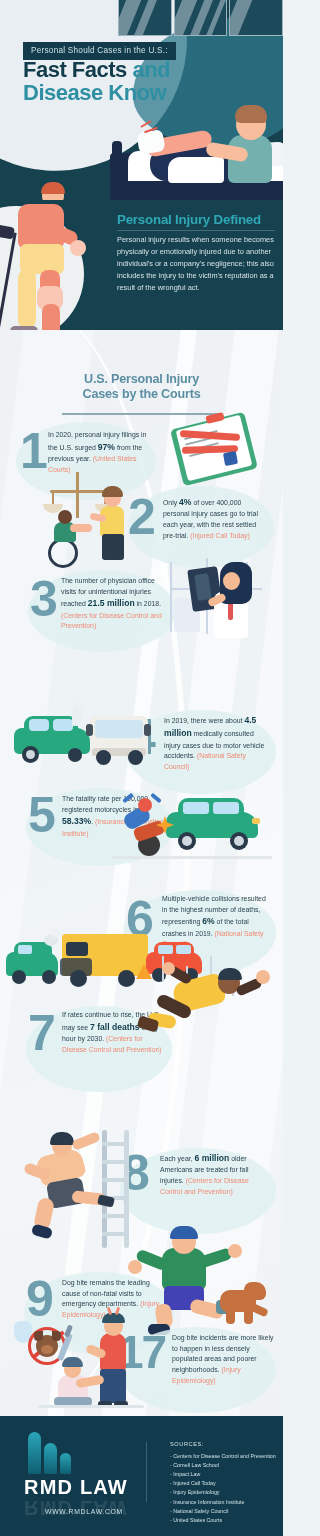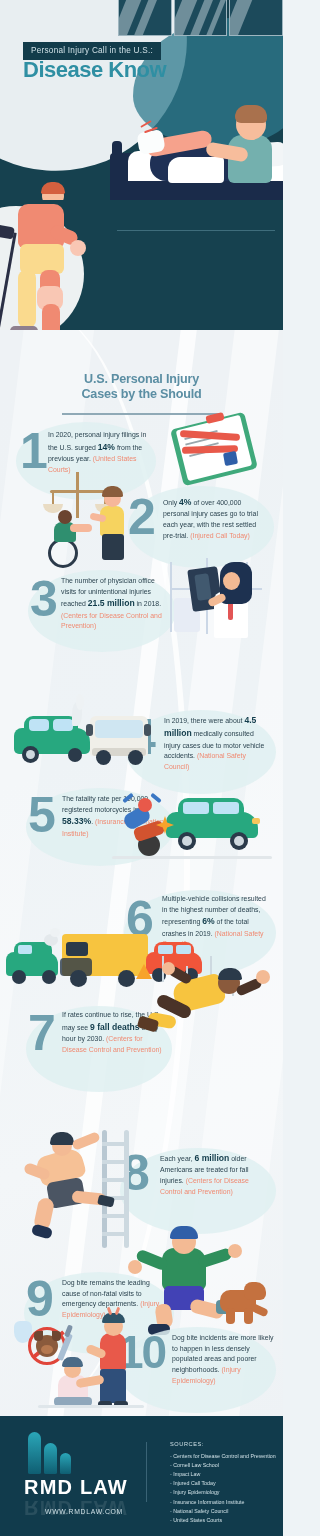--- a/index.html
+++ b/index.html
@@ -138,23 +138,24 @@
     <div class="hero-frame">
         <i class="a"></i>
         <i class="b"></i>
         <i class="c"></i>
       </div>
     <div class="hero-frame">
         <i class="a"></i>
       </div>
   </div>
 
-  <div class="kicker">Personal Injury Call in the U.S.:</div>
+  <div class="kicker">Personal Should Cases in the U.S.:</div>
 
   <div class="maintitle">
+    <div class="ln"><span class="c-navy">Fast Facts</span><span class="c-teal"> and</span></div>
     <div class="ln c-teal">Disease Know</div>
   </div>
 
   <div class="hero-bed">
     <div class="bed-frame"></div>
       <div class="bed-post"></div>
       <div class="bed-mattress"></div>
     <div class="pillow"></div>
       <div class="patient-body"></div>
     <div class="patient-leg"></div>
@@ -180,43 +181,45 @@
       <div class="cm-arm"></div>
       <div class="cm-hand"></div>
     <div class="cm-shorts"></div>
     <div class="cm-leg1"></div>
       <div class="cm-leg2"></div>
       <div class="cm-knee"></div>
       <div class="cm-calf"></div>
     <div class="cm-shoe1"></div>
       <div class="cm-shoe2"></div>
   </div>
+  <div class="def-title">Personal Injury Defined</div>
   <div class="def-rule"></div>
+  <div class="def-body">Personal injury results when someone becomes physically or emotionally injured due to another individual's or a company's negligence; this also includes the injury to the victim's reputation as a result of the wrongful act.</div>
 </div>
 
 <div class="body-wrap">
   <div class="body-hill"></div>
   <div class="body-fill"></div>
   <div class="stripe s1"></div>
   <div class="stripe s2"></div>
   <div class="stripe s3"></div>
   <div class="stripe s4"></div>
   <div class="swoosh"></div>
 
   <div class="numbers-title">
     <div>U.S. Personal Injury</div>
-    <div>Cases by the Should</div>
+    <div>Cases by the Courts</div>
   </div>
   <div class="numbers-rule"></div>
 
   <div class="fact" style="left:0;top:60px;width:283px;height:130px">
     <div class="blob" style="left:16px;top:32px;width:140px;height:78px"></div>
     <div class="bignum" style="left:20px;top:36px">1</div>
     <div class="ftext" style="left:48px;top:40px">
-      <span>In 2020, personal injury filings in the U.S. surged </span><b>14%</b><span> from the previous year. </span><span class="src">(United States Courts)</span>
+      <span>In 2020, personal injury filings in the U.S. surged </span><b>97%</b><span> from the previous year. </span><span class="src">(United States Courts)</span>
     </div>
     <div class="ill" style="left:166px;top:22px;width:100px;height:78px">
       <div class="ill" style="left:10px;top:8px;width:76px;height:58px;background:#3fa97b;border-radius:5px;transform:rotate(-14deg)"></div>
       <div class="ill" style="left:15px;top:10px;width:66px;height:52px;background:#fff;border-radius:3px;transform:rotate(-14deg)"></div>
       <div class="ill" style="left:40px;top:2px;width:18px;height:8px;background:#e8594a;border-radius:3px;transform:rotate(-14deg)"></div>
       <div class="ill" style="left:18px;top:22px;width:34px;height:2px;background:#9aa7ad;transform:rotate(-14deg)"></div>
       <div class="ill" style="left:19px;top:28px;width:30px;height:2px;background:#9aa7ad;transform:rotate(-14deg)"></div>
       <div class="ill" style="left:21px;top:34px;width:32px;height:2px;background:#9aa7ad;transform:rotate(-14deg)"></div>
       <div class="ill" style="left:23px;top:40px;width:26px;height:2px;background:#9aa7ad;transform:rotate(-14deg)"></div>
       <div class="ill" style="left:14px;top:20px;width:60px;height:7px;background:#e8594a;border-radius:4px;transform:rotate(4deg)"></div>
@@ -353,21 +356,21 @@
       <div class="ill" style="left:136px;top:32px;width:16px;height:15px;background:#f7a32b;clip-path:polygon(50% 0,100% 100%,0 100%)"></div>
       <div class="ill" style="left:44px;top:2px;width:14px;height:12px;background:#e4e9ec;border-radius:50%"></div>
       <div class="ill" style="left:50px;top:-4px;width:10px;height:9px;background:#eef2f4;border-radius:50%"></div>
     </div>
   </div>
 
   <div class="fact" style="left:0;top:640px;width:283px;height:150px">
     <div class="blob" style="left:26px;top:36px;width:146px;height:86px"></div>
     <div class="bignum" style="left:28px;top:38px">7</div>
     <div class="ftext" style="left:62px;top:40px;width:100px">
-      <span>If rates continue to rise, the U.S. may see </span><b>9 fall deaths</b><span> every hour by 2030. </span><span class="src">(Centers for Disease Control and Prevention)</span>
+      <span>If rates continue to rise, the U.S. may see </span><b>7 fall deaths</b><span> every hour by 2030. </span><span class="src">(Centers for Disease Control and Prevention)</span>
     </div>
     <div class="ill" style="left:140px;top:-14px;width:140px;height:110px">
       <div class="ill" style="left:22px;top:0px;width:1.5px;height:26px;background:#cdd9e0"></div>
       <div class="ill" style="left:46px;top:10px;width:1.5px;height:30px;background:#cdd9e0"></div>
       <div class="ill" style="left:70px;top:0px;width:1.5px;height:22px;background:#cdd9e0"></div>
       <div class="ill" style="left:92px;top:14px;width:1.5px;height:26px;background:#cdd9e0"></div>
       <div class="ill" style="left:34px;top:22px;width:50px;height:30px;background:#f7c43f;border-radius:12px 8px 8px 12px;transform:rotate(-14deg)"></div>
       <div class="ill rnd" style="left:78px;top:16px;width:22px;height:22px;background:#8a5a3c"></div>
       <div class="ill" style="left:78px;top:12px;width:24px;height:12px;background:#2b3a4a;border-radius:12px 12px 2px 2px"></div>
       <div class="ill" style="left:16px;top:44px;width:36px;height:13px;background:#4a3328;border-radius:7px;transform:rotate(26deg)"></div>
@@ -430,21 +433,21 @@
       <div class="ill" style="left:82px;top:60px;width:36px;height:22px;background:#c4713f;border-radius:10px 10px 8px 8px"></div>
       <div class="ill" style="left:106px;top:52px;width:22px;height:18px;background:#c4713f;border-radius:8px 10px 6px 6px"></div>
       <div class="ill" style="left:112px;top:76px;width:18px;height:8px;background:#c4713f;border-radius:5px;transform:rotate(24deg)"></div>
       <div class="ill" style="left:88px;top:78px;width:9px;height:16px;background:#c4713f;border-radius:4px"></div>
       <div class="ill" style="left:106px;top:78px;width:9px;height:16px;background:#c4713f;border-radius:4px"></div>
     </div>
   </div>
 
   <div class="fact" style="left:0;top:955px;width:283px;height:140px">
     <div class="blob" style="left:118px;top:42px;width:158px;height:86px"></div>
-    <div class="bignum small" style="left:118px;top:44px">10</div>
+    <div class="bignum small" style="left:118px;top:44px">17</div>
     <div class="ftext" style="left:172px;top:48px;width:102px">
       <span>Dog bite incidents are more likely to happen in less densely populated areas and poorer neighborhoods. </span><span class="src">(Injury Epidemiology)</span>
     </div>
     <div class="ill" style="left:14px;top:32px;width:150px;height:106px">
       <div class="ill" style="left:0px;top:4px;width:18px;height:22px;background:#cfe6f5;border-radius:6px 6px 50% 50%"></div>
       <div class="ill rnd" style="left:14px;top:10px;width:38px;height:38px;border:3px solid #e0453a;background:transparent"></div>
       <div class="ill" style="left:14px;top:26px;width:40px;height:3.5px;background:#e0453a;transform:rotate(-40deg)"></div>
       <div class="ill rnd" style="left:22px;top:18px;width:22px;height:22px;background:#8a5a3c"></div>
       <div class="ill rnd" style="left:27px;top:28px;width:12px;height:9px;background:#b5784f"></div>
       <div class="ill" style="left:20px;top:14px;width:9px;height:10px;background:#6f4631;border-radius:4px 0 4px 4px"></div>

